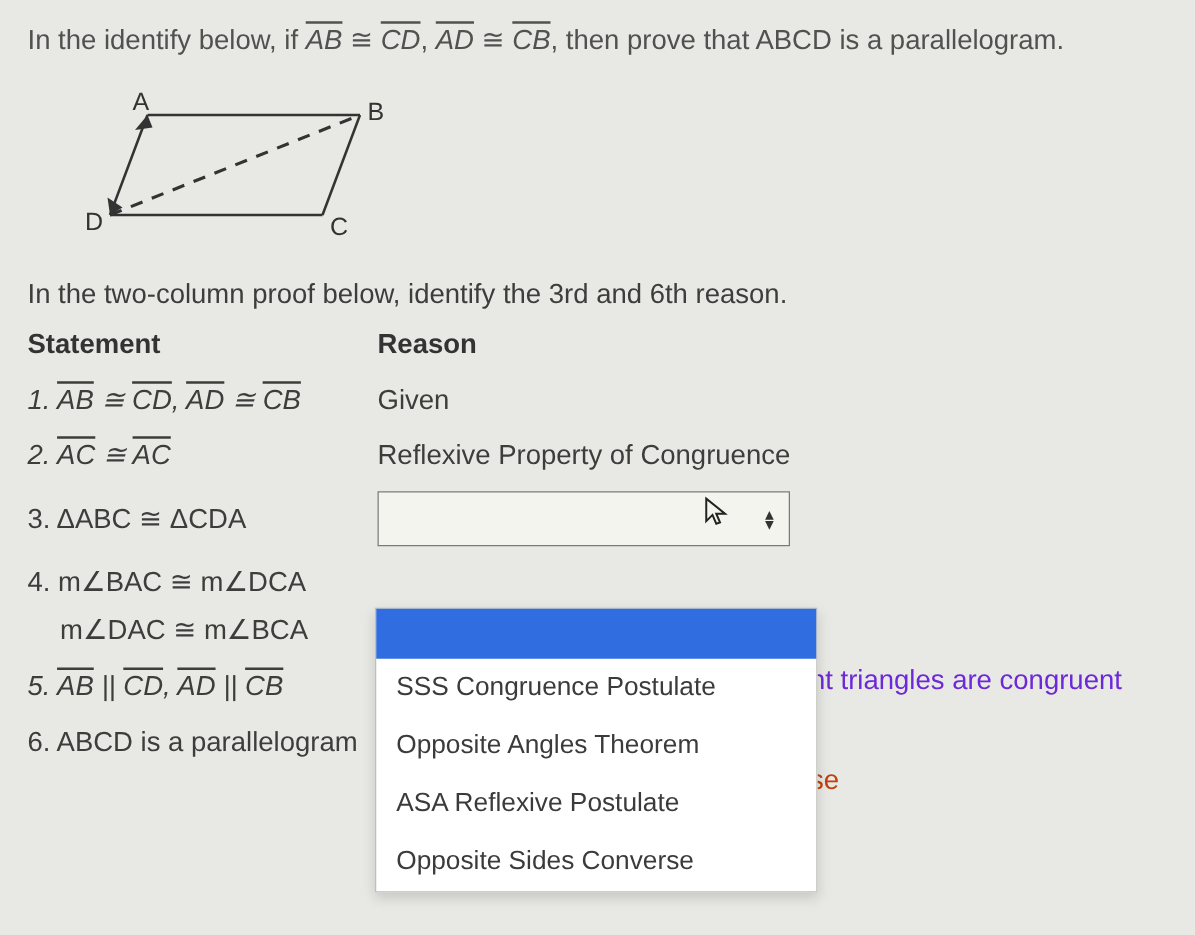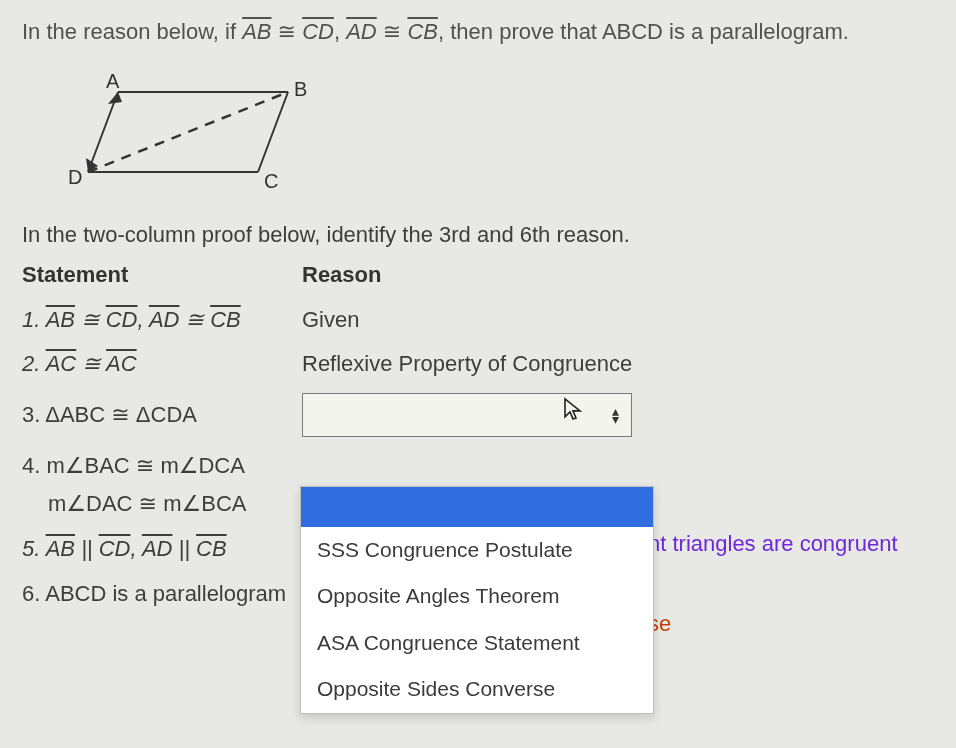--- a/index.html
+++ b/index.html
@@ -53,21 +53,21 @@
     position:absolute; left:648px; top:528px; color:#6d28d9;
   }
   .behind2 {
     position:absolute; left:648px; top:608px; color:#c2410c;
   }
 </style>
 </head>
 <body>
 
 <div class="prompt">
-  <span>In the reason below, if </span><span class="overline">AB</span><span> ≅ </span><span class="overline">CD</span><span>, </span><span class="overline">AD</span><span> ≅ </span><span class="overline">CB</span><span>, then prove that ABCD is a parallelogram.</span>
+  <span>In the identify below, if </span><span class="overline">AB</span><span> ≅ </span><span class="overline">CD</span><span>, </span><span class="overline">AD</span><span> ≅ </span><span class="overline">CB</span><span>, then prove that ABCD is a parallelogram.</span>
 </div>
 
 <div class="diagram">
 <svg width="250" height="120" viewBox="0 0 250 120">
   <line x1="56" y1="20" x2="226" y2="20" stroke="#333" stroke-width="2"></line>
   <line x1="226" y1="20" x2="196" y2="100" stroke="#333" stroke-width="2"></line>
   <line x1="196" y1="100" x2="26" y2="100" stroke="#333" stroke-width="2"></line>
   <line x1="26" y1="100" x2="56" y2="20" stroke="#333" stroke-width="2"></line>
   <line x1="26" y1="100" x2="226" y2="20" stroke="#333" stroke-width="2.5" stroke-dasharray="10 8"></line>
   <polygon points="56,20 46,32 60,30" fill="#333"></polygon>
@@ -120,15 +120,15 @@
   <div></div>
 </div>
 
 <div class="behind1">nt triangles are congruent</div>
 <div class="behind2">se</div>
 
 <div class="dropdown">
   <div class="opt selected"></div>
   <div class="opt">SSS Congruence Postulate</div>
   <div class="opt">Opposite Angles Theorem</div>
-  <div class="opt">ASA Congruence Statement</div>
+  <div class="opt">ASA Reflexive Postulate</div>
   <div class="opt">Opposite Sides Converse</div>
 </div>
 
 </body></html>

